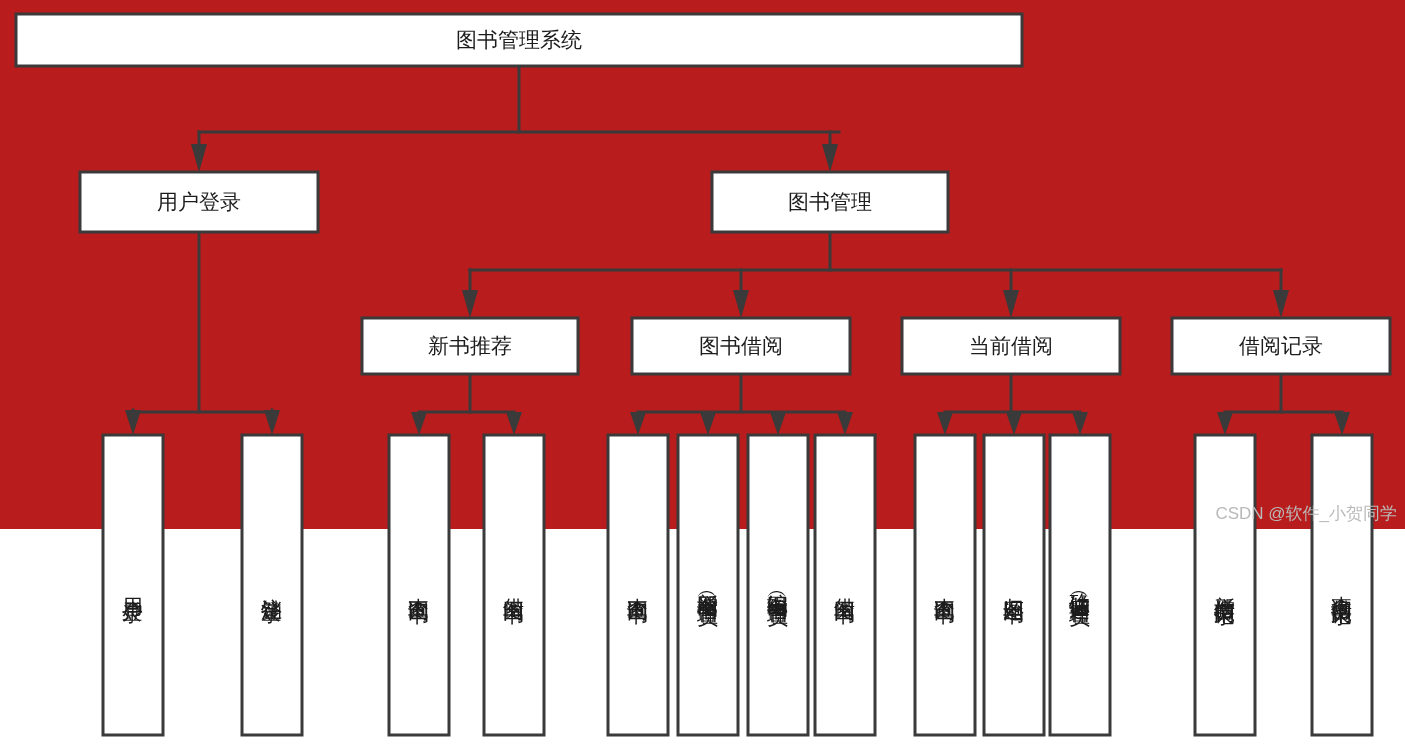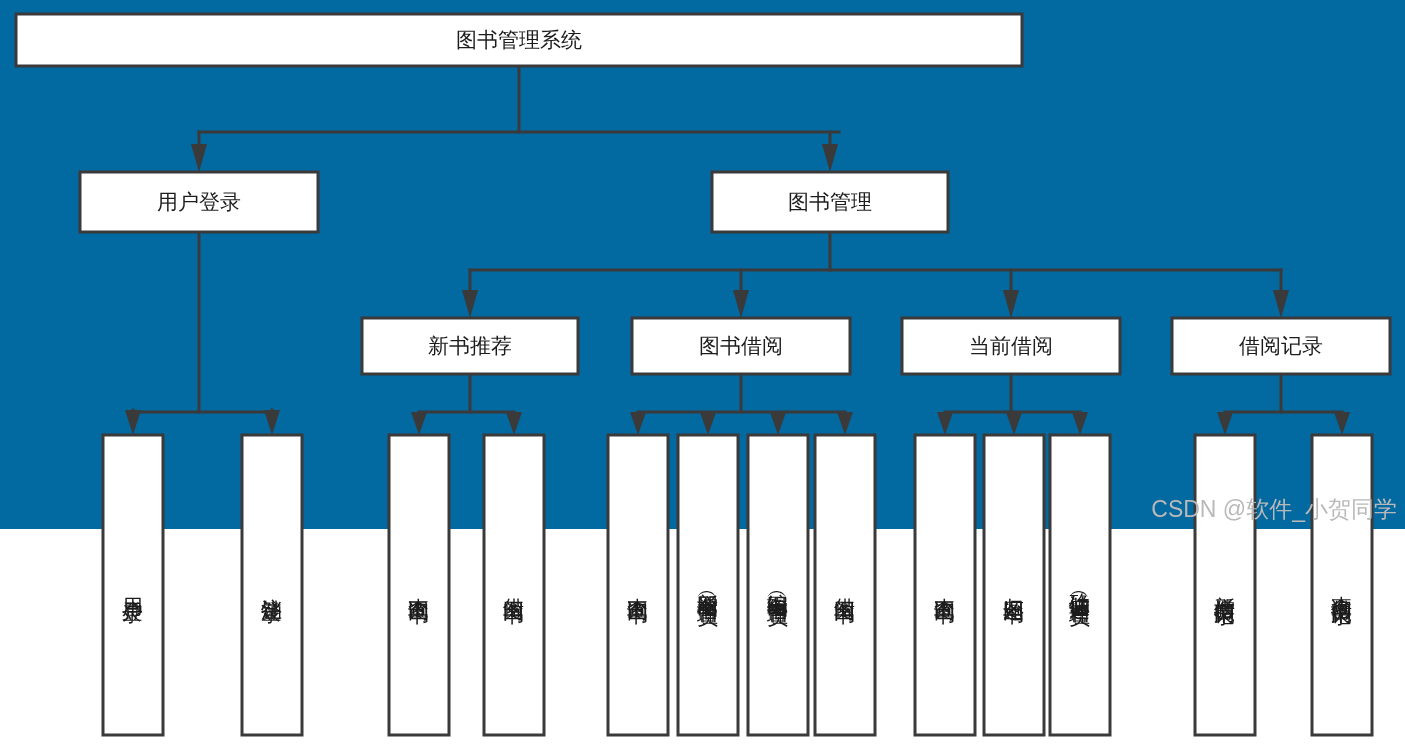--- a/index.html
+++ b/index.html
@@ -10,21 +10,21 @@
   body {
     width: 1405px;
     height: 747px;
     overflow: hidden;
     font-family: "Liberation Sans", "DejaVu Sans", sans-serif;
   }
   #diagram-root {
     position: relative;
     width: 1405px;
     height: 529px;
-    background: #0369a1;
+    background: #b91c1c;
   }
   svg.diagram-canvas {
     position: absolute;
     top: 0;
     left: 0;
     width: 1405px;
     height: 747px;
   }
   .node-box {
     fill: #ffffff;
@@ -55,21 +55,21 @@
     writing-mode: vertical-rl;
     text-orientation: upright;
     text-anchor: middle;
     letter-spacing: 2px;
   }
   .watermark-text {
     position: absolute;
     right: 8px;
     bottom: 4px;
     font-family: "Liberation Sans", "DejaVu Sans", sans-serif;
-    font-size: 23px;
+    font-size: 17px;
     color: #b9b9b9;
     white-space: nowrap;
     pointer-events: none;
   }
 </style>
 </head>
 <body>
 
 <div id="diagram-root">
 

